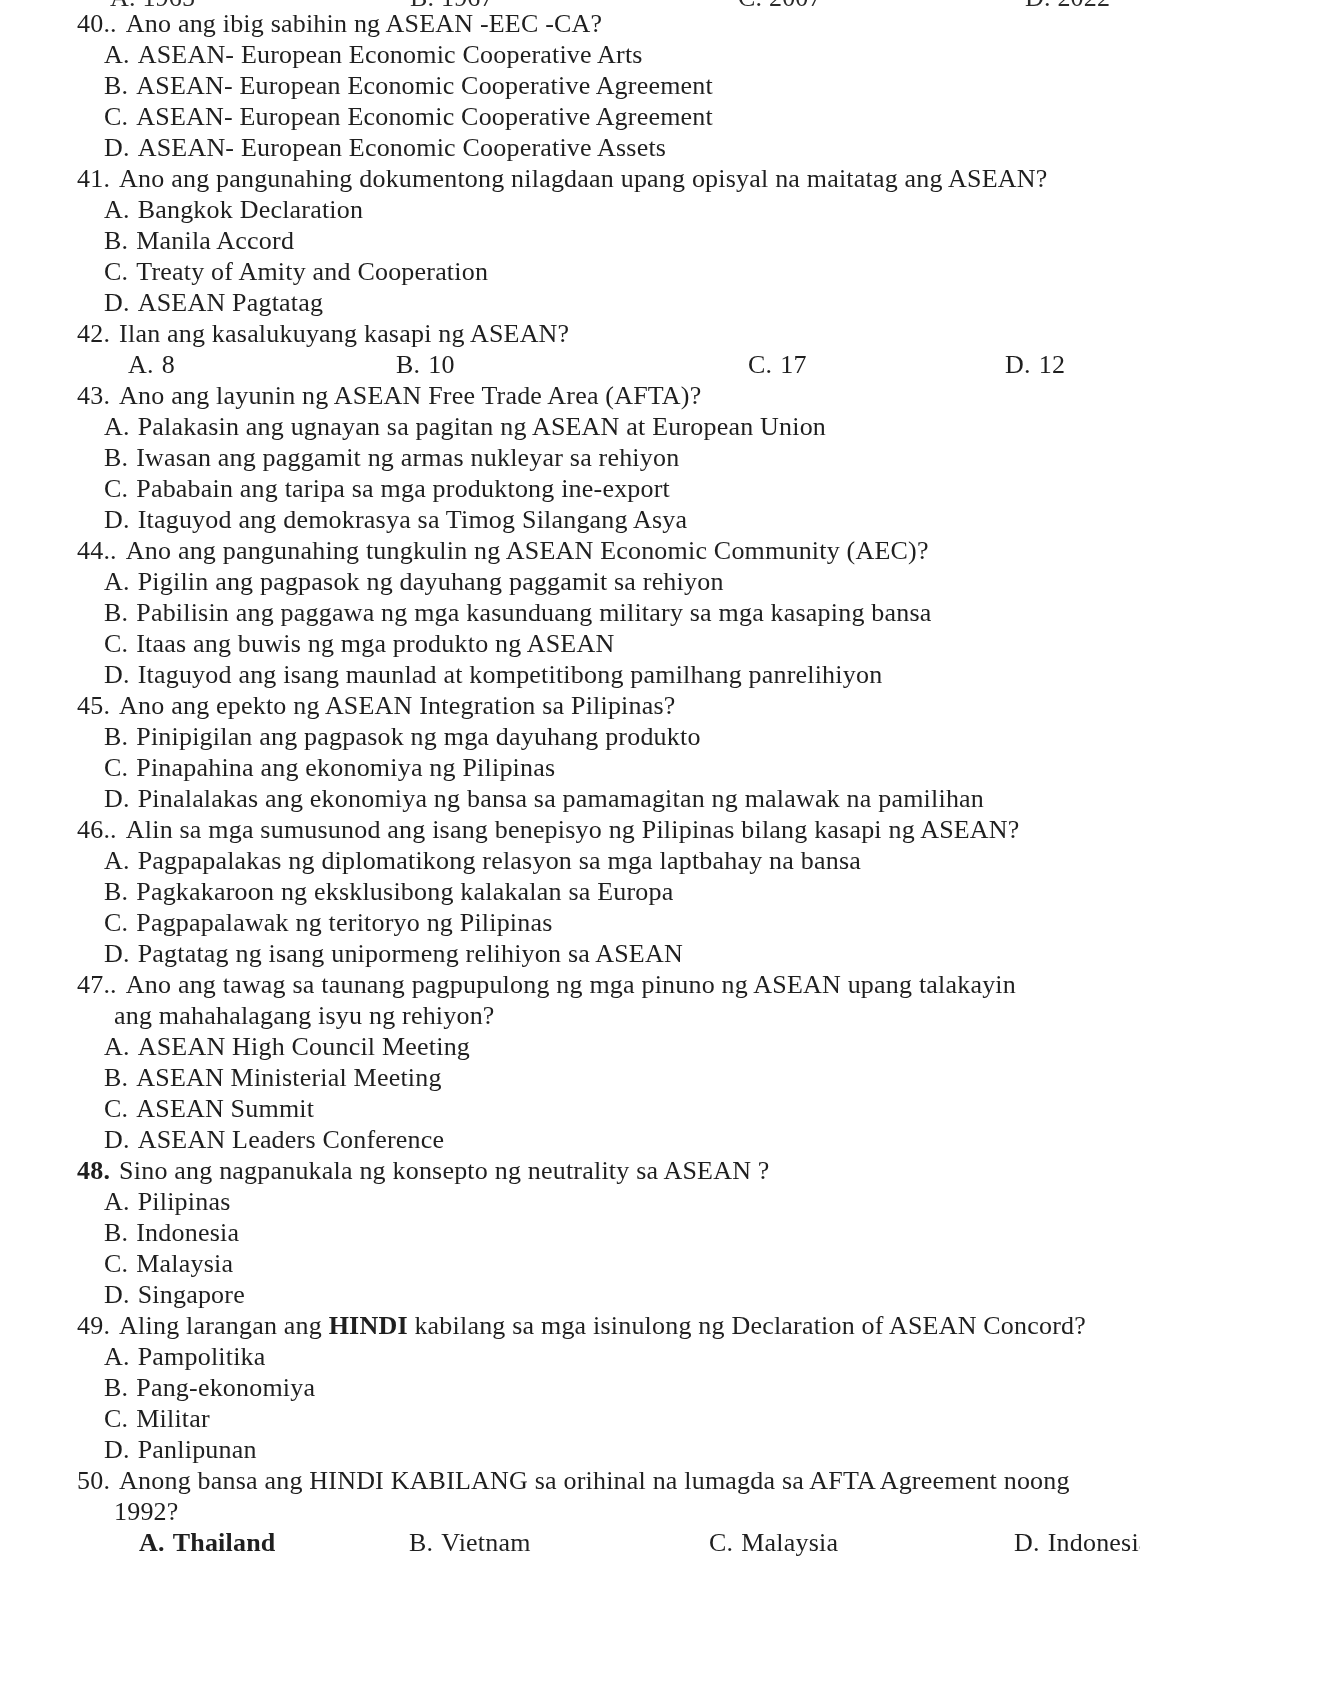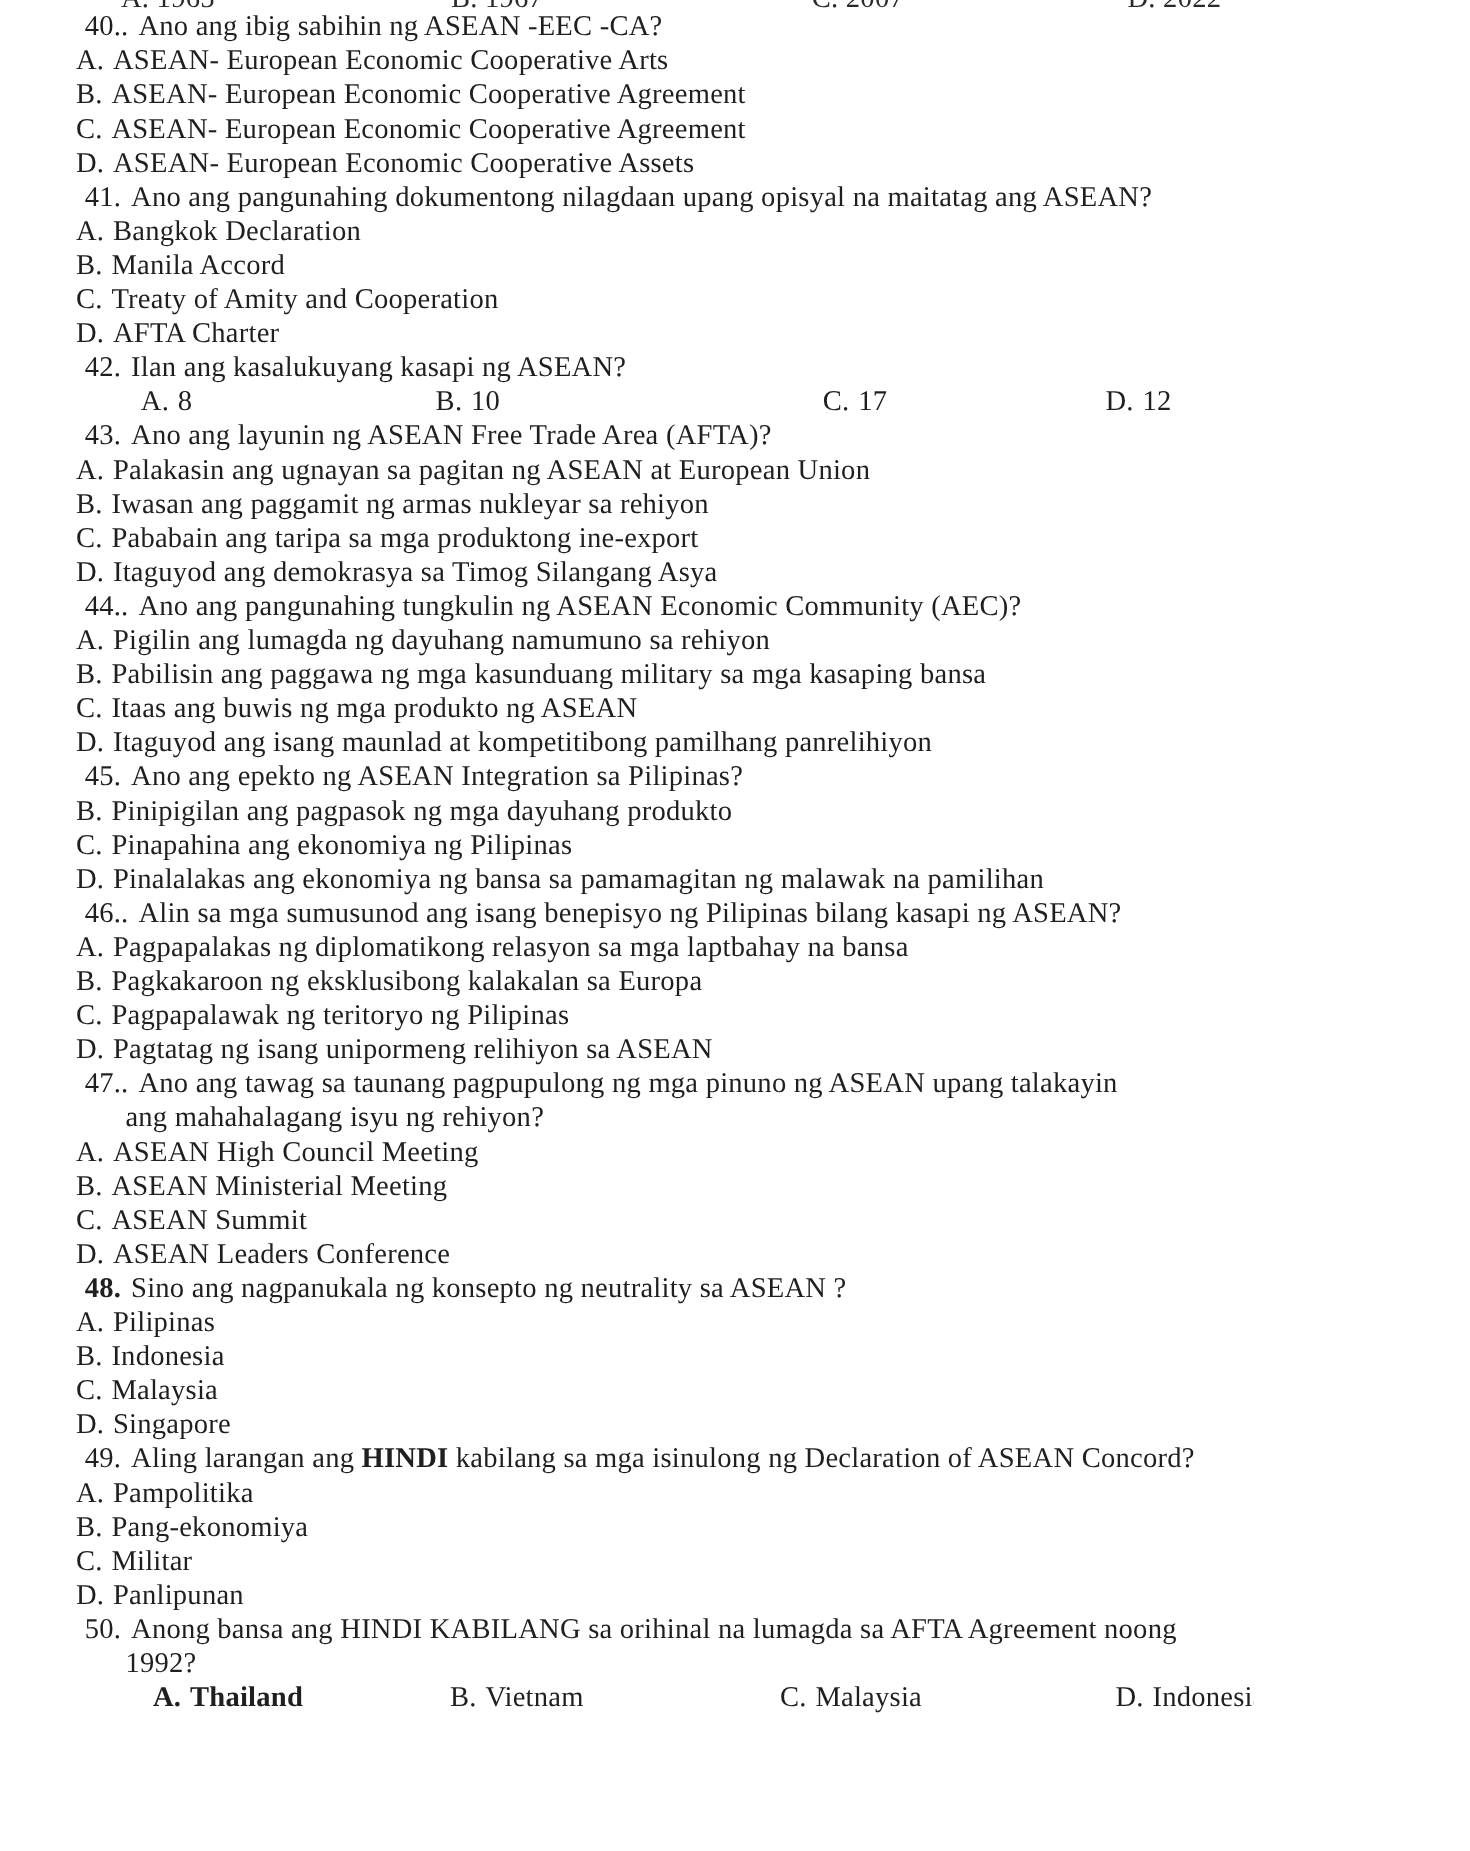--- a/index.html
+++ b/index.html
@@ -9,21 +9,21 @@
     font-family:"Liberation Serif","DejaVu Serif",serif;
     color:#1f1f1f;
   }
   .page{position:relative;width:1140px;height:1683px;overflow:hidden;background:#ffffff;}
   
   #cutoff{position:absolute;top:0;left:0;width:1336px;height:13px;overflow:hidden;}
   .cut-frag{position:absolute;top:-17px;font-size:26px;letter-spacing:.2px;color:#2a2a2a;}
   #content{position:absolute;top:8px;left:0;width:1336px;}
   .line{height:31px;line-height:31px;font-size:26px;letter-spacing:.2px;white-space:nowrap;}
   .qline{padding-left:77px;}
-  .optline{padding-left:69px;}
+  .optline{padding-left:104px;}
   .wrapline{padding-left:114px;}
   .inlinerow{position:relative;}
   .inlineopt{position:absolute;top:0;}
   .qnum{margin-right:9px;}
   .olabel{margin-right:8px;}
   .bold{font-weight:bold;}
 </style>
 </head>
 <body>
 
@@ -37,35 +37,35 @@
   <div id="content">
       <div class="line qline"><span class="qnum">40..</span><span class="qtext"><span>Ano ang ibig sabihin ng ASEAN -EEC -CA?</span></span></div>
       <div class="line optline"><span class="olabel">A.</span><span>ASEAN- European Economic Cooperative Arts</span></div>
       <div class="line optline"><span class="olabel">B.</span><span>ASEAN- European Economic Cooperative Agreement</span></div>
       <div class="line optline" style=""><span class="olabel">C.</span><span>ASEAN- European Economic Cooperative Agreement</span></div>
       <div class="line optline"><span class="olabel">D.</span><span>ASEAN- European Economic Cooperative Assets</span></div>
       <div class="line qline"><span class="qnum">41.</span><span class="qtext"><span>Ano ang pangunahing dokumentong nilagdaan upang opisyal na maitatag ang ASEAN?</span></span></div>
       <div class="line optline"><span class="olabel">A.</span><span>Bangkok Declaration</span></div>
       <div class="line optline"><span class="olabel">B.</span><span>Manila Accord</span></div>
       <div class="line optline"><span class="olabel">C.</span><span>Treaty of Amity and Cooperation</span></div>
-      <div class="line optline"><span class="olabel">D.</span><span>AFTA Charter</span></div>
+      <div class="line optline"><span class="olabel">D.</span><span>ASEAN Pagtatag</span></div>
       <div class="line qline"><span class="qnum">42.</span><span class="qtext"><span>Ilan ang kasalukuyang kasapi ng ASEAN?</span></span></div>
       <div class="line inlinerow">
         <span class="inlineopt" style="left: 128px;"><span class="olabel">A.</span><span>8</span></span>
         <span class="inlineopt" style="left: 396px;"><span class="olabel">B.</span><span>10</span></span>
         <span class="inlineopt" style="left: 748px;"><span class="olabel">C.</span><span>17</span></span>
         <span class="inlineopt" style="left: 1005px;"><span class="olabel">D.</span><span>12</span></span>
       </div>
       <div class="line qline"><span class="qnum">43.</span><span class="qtext"><span>Ano ang layunin ng ASEAN Free Trade Area (AFTA)?</span></span></div>
       <div class="line optline"><span class="olabel">A.</span><span>Palakasin ang ugnayan sa pagitan ng ASEAN at European Union</span></div>
       <div class="line optline"><span class="olabel">B.</span><span>Iwasan ang paggamit ng armas nukleyar sa rehiyon</span></div>
       <div class="line optline"><span class="olabel">C.</span><span>Pababain ang taripa sa mga produktong ine-export</span></div>
       <div class="line optline"><span class="olabel">D.</span><span>Itaguyod ang demokrasya sa Timog Silangang Asya</span></div>
       <div class="line qline"><span class="qnum">44..</span><span class="qtext"><span>Ano ang pangunahing tungkulin ng ASEAN Economic Community (AEC)?</span></span></div>
-      <div class="line optline"><span class="olabel">A.</span><span>Pigilin ang lumagda ng dayuhang namumuno sa rehiyon</span></div>
+      <div class="line optline"><span class="olabel">A.</span><span>Pigilin ang pagpasok ng dayuhang paggamit sa rehiyon</span></div>
       <div class="line optline"><span class="olabel">B.</span><span>Pabilisin ang paggawa ng mga kasunduang military sa mga kasaping bansa</span></div>
       <div class="line optline"><span class="olabel">C.</span><span>Itaas ang buwis ng mga produkto ng ASEAN</span></div>
       <div class="line optline"><span class="olabel">D.</span><span>Itaguyod ang isang maunlad at kompetitibong pamilhang panrelihiyon</span></div>
       <div class="line qline"><span class="qnum">45.</span><span class="qtext"><span>Ano ang epekto ng ASEAN Integration sa Pilipinas?</span></span></div>
       <div class="line optline"><span class="olabel">B.</span><span>Pinipigilan ang pagpasok ng mga dayuhang produkto</span></div>
       <div class="line optline"><span class="olabel">C.</span><span>Pinapahina ang ekonomiya ng Pilipinas</span></div>
       <div class="line optline"><span class="olabel">D.</span><span>Pinalalakas ang ekonomiya ng bansa sa pamamagitan ng malawak na pamilihan</span></div>
       <div class="line qline"><span class="qnum">46..</span><span class="qtext"><span>Alin sa mga sumusunod ang isang benepisyo ng Pilipinas bilang kasapi ng ASEAN?</span></span></div>
       <div class="line optline"><span class="olabel">A.</span><span>Pagpapalakas ng diplomatikong relasyon sa mga laptbahay na bansa</span></div>
       <div class="line optline"><span class="olabel">B.</span><span>Pagkakaroon ng eksklusibong kalakalan sa Europa</span></div>

